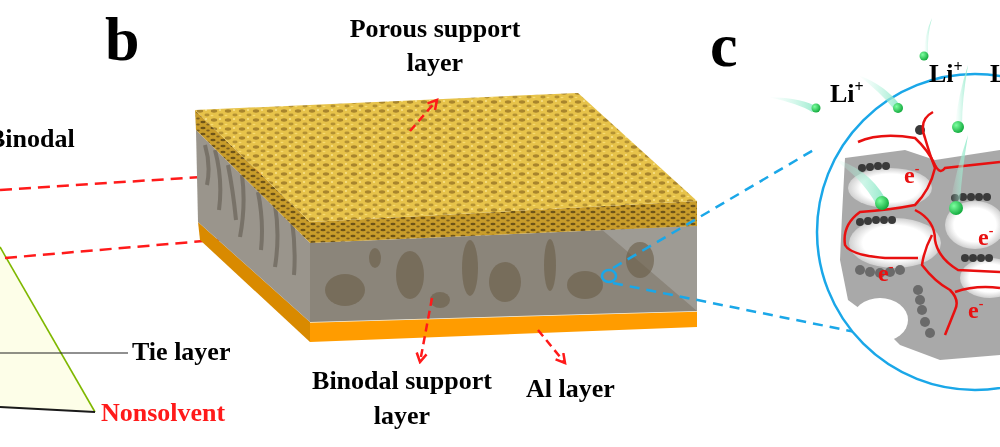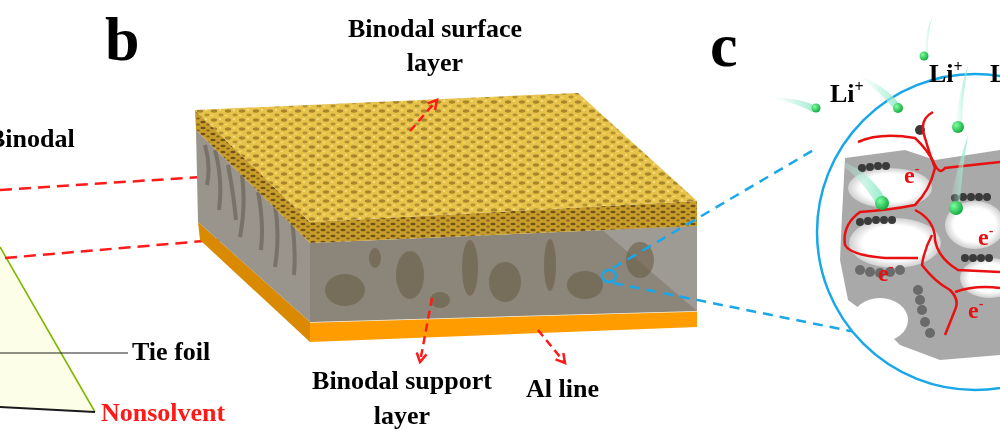--- a/index.html
+++ b/index.html
@@ -177,21 +177,21 @@
       <text x="929" y="82" font-family="Liberation Serif, serif" font-weight="bold" font-size="26" fill="#000"><tspan>Li</tspan><tspan dy="-10" font-size="16">+</tspan></text>
       <text x="990" y="82" font-family="Liberation Serif, serif" font-weight="bold" font-size="26" fill="#000"><tspan>Li</tspan></text>
     </g>
   </g>
 </svg>
 
 <div class="lbl panel-letter" style="left:105px; top:8px;">b</div>
 <div class="lbl panel-letter" style="left:710px; top:14px;">c</div>
 
 <div class="lbl label-lg" style="left:-12px; top:126px;">Binodal</div>
-<div class="lbl label-lg" style="left:132px; top:339px;">Tie foil</div>
+<div class="lbl label-lg" style="left:132px; top:339px;">Tie layer</div>
 <div class="lbl label-lg red" style="left:101px; top:400px;">Nonsolvent</div>
 
-<div class="lbl label-lg centered" style="left:340px; top:16px; width:190px;">Binodal surface</div>
+<div class="lbl label-lg centered" style="left:340px; top:16px; width:190px;">Porous support</div>
 <div class="lbl label-lg centered" style="left:340px; top:50px; width:190px;">layer</div>
 
 <div class="lbl label-lg centered" style="left:292px; top:368px; width:220px;">Binodal support</div>
 <div class="lbl label-lg centered" style="left:292px; top:403px; width:220px;">layer</div>
-<div class="lbl label-lg" style="left:526px; top:376px;">Al line</div>
+<div class="lbl label-lg" style="left:526px; top:376px;">Al layer</div>
 
 </body></html>

